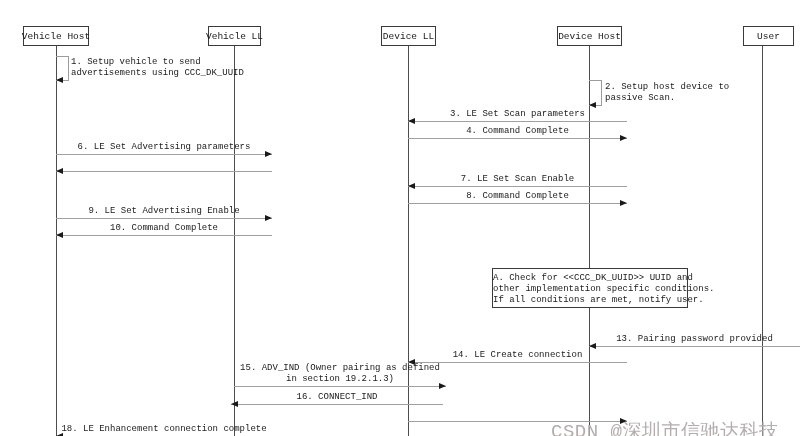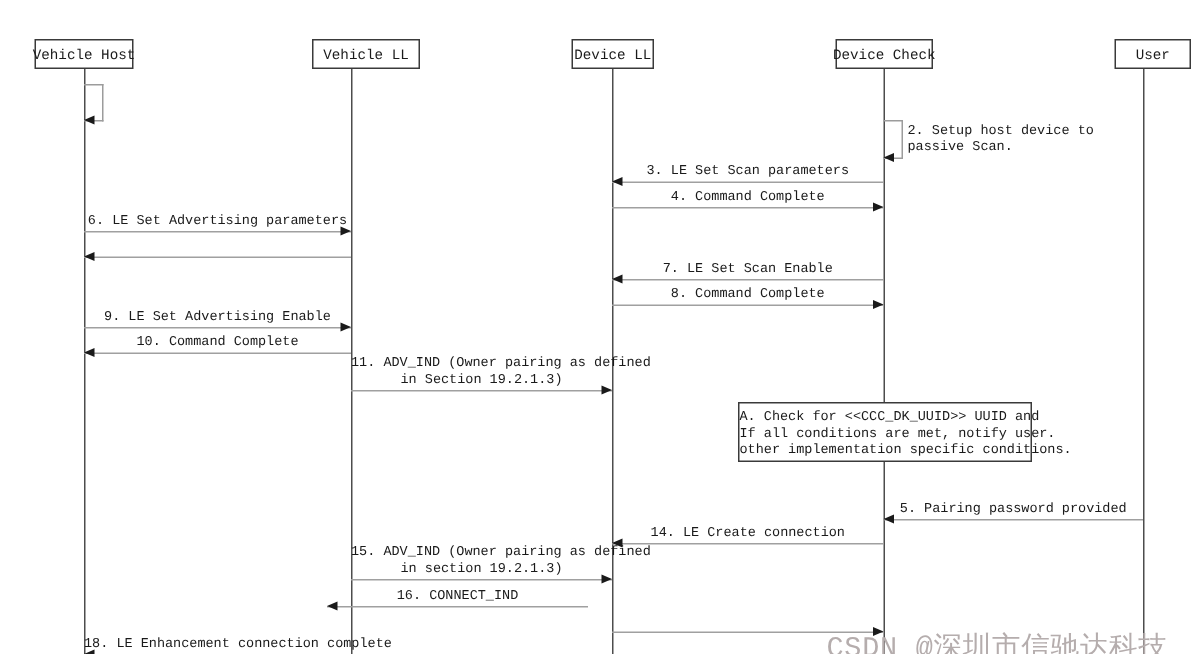--- a/index.html
+++ b/index.html
@@ -10,21 +10,21 @@
   
   .actor{
     position:absolute;top:13px;height:20px;box-sizing:border-box;
     border:1px solid #3a3a3a;background:#fff;
     display:flex;align-items:center;justify-content:center;
     font-size:9.5px;white-space:nowrap;z-index:3;
   }
   
   .lifeline{position:absolute;top:33px;height:403px;width:1px;background:#4d4d4d;z-index:0;}
   
-  .msg{position:absolute;height:17px;z-index:2;}
+  .msg{position:absolute;height:17px;z-index:2;padding-left:38px;}
   .msg .lbl{
     position:absolute;left:0;right:0;top:0;height:12px;text-align:center;
     font-size:9px;line-height:11px;white-space:nowrap;overflow:visible;
   }
   .msg .line{position:absolute;left:0;right:0;top:12px;height:0;border-top:1px solid #a0a0a0;}
   .arr{position:absolute;width:0;height:0;border-top:3.5px solid transparent;border-bottom:3.5px solid transparent;}
   .msg .arr{top:8.5px;}
   .arr.to-right{right:0;border-left:7px solid #1a1a1a;}
   .arr.to-left{left:0;border-right:7px solid #1a1a1a;}
   
@@ -58,27 +58,31 @@
 
 <div class="stage">
 
   <div class="lifeline" style="left:56px"></div>
   <div class="lifeline" style="left:234px"></div>
   <div class="lifeline" style="left:408px"></div>
   <div class="lifeline" style="left:589px"></div>
   <div class="lifeline" style="left:762px"></div>
 
   <div class="actor" style="left:23px;width:66px">Vehicle Host</div>
-  <div class="actor" style="left:208px;width:72px">Vehicle LL</div>
+  <div class="actor" style="left:208px;width:53px">Vehicle LL</div>
   <div class="actor" style="left:381px;width:55px">Device LL</div>
-  <div class="actor" style="left:557px;width:65px">Device Check</div>
+  <div class="actor" style="left:557px;width:65px">Device Host</div>
   <div class="actor" style="left:743px;width:51px">User</div>
 
   <div class="selfloop" style="left:56px;top:43px;height:25px"></div>
   <div class="selfarr" style="left:56px;top:64px"></div>
+  <div class="selftext" style="left:71px;top:44px">
+    <span>1. Setup vehicle to send</span>
+    <span>advertisements using CCC_DK_UUID</span>
+  </div>
 
   <div class="selfloop" style="left:589px;top:67px;height:26px"></div>
   <div class="selfarr" style="left:589px;top:89px"></div>
   <div class="selftext" style="left:605px;top:69px">
     <span>2. Setup host device to</span>
     <span>passive Scan.</span>
   </div>
 
   <div class="msg" style="left:408px;width:181px;top:96px">
     <div class="lbl">3. LE Set Scan parameters</div>
@@ -120,58 +124,50 @@
     <div class="line"></div>
     <div class="arr to-right"></div>
   </div>
 
   <div class="msg" style="left:56px;width:178px;top:210px">
     <div class="lbl">10. Command Complete</div>
     <div class="line"></div>
     <div class="arr to-left"></div>
   </div>
 
-  <div class="msg two" style="left:234px;width:174px;top:224px">
-    <div class="lbl">
-      <span>11. ADV_IND (Owner pairing as defined</span>
-      <span>in Section 19.2.1.3)</span>
-    </div>
-    <div class="line"></div>
-    <div class="arr to-right"></div>
-  </div>
 
   <div class="note" style="left:492px;top:255px;width:196px;height:40px">
     <span>A. Check for &lt;&lt;CCC_DK_UUID&gt;&gt; UUID and</span>
+    <span>other implementation specific conditions.</span>
     <span>If all conditions are met, notify user.</span>
-    <span>other implementation specific conditions.</span>
   </div>
 
 
   <div class="msg" style="left:589px;width:173px;top:321px">
-    <div class="lbl">5. Pairing password provided</div>
+    <div class="lbl">13. Pairing password provided</div>
     <div class="line"></div>
     <div class="arr to-left"></div>
   </div>
 
   <div class="msg" style="left:408px;width:181px;top:337px">
     <div class="lbl">14. LE Create connection</div>
     <div class="line"></div>
     <div class="arr to-left"></div>
   </div>
 
   <div class="msg two" style="left:234px;width:174px;top:350px">
     <div class="lbl">
       <span>15. ADV_IND (Owner pairing as defined</span>
       <span>in section 19.2.1.3)</span>
     </div>
     <div class="line"></div>
     <div class="arr to-right"></div>
   </div>
 
-  <div class="msg" style="left:218px;width:174px;top:379px">
+  <div class="msg" style="left:231px;width:174px;top:379px">
     <div class="lbl">16. CONNECT_IND</div>
     <div class="line"></div>
     <div class="arr to-left"></div>
   </div>
 
   <div class="msg" style="left:408px;width:181px;top:396px">
     <div class="line"></div>
     <div class="arr to-right"></div>
   </div>
 

